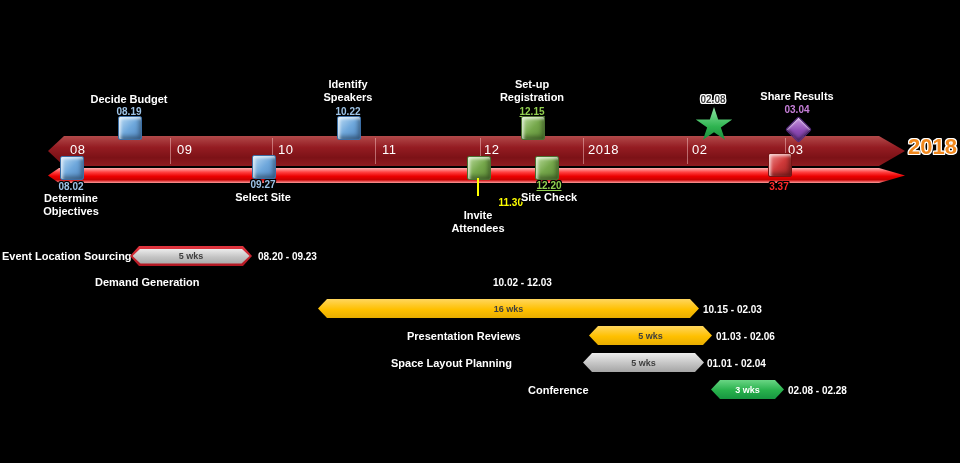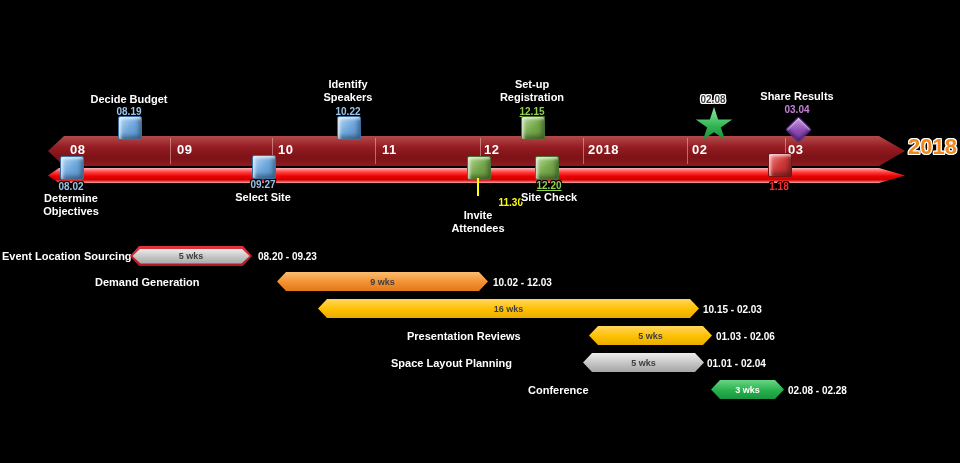--- a/index.html
+++ b/index.html
@@ -12,21 +12,21 @@
       1px 0 0 #fff,-1px 1px 0 #fff,0 1px 0 #fff,1px 1px 0 #fff;}
 
   
   .band-main{left:48px;top:136px;width:857px;height:30px;
     background:linear-gradient(180deg,#b24a4a 0%,#941c22 38%,#7d1217 72%,#8e1b20 100%);
     clip-path:polygon(16px 0,calc(100% - 26px) 0,100% 50%,calc(100% - 26px) 100%,16px 100%,0 50%);}
   .band-sub{left:48px;top:168px;width:857px;height:15px;
     background:linear-gradient(180deg,#ffb0b0 0%,#ff4040 28%,#ec0000 55%,#c90000 78%,#ff9d9d 100%);
     clip-path:polygon(11px 0,calc(100% - 26px) 0,100% 50%,calc(100% - 26px) 100%,11px 100%,0 50%);}
   .sep{position:absolute;top:2px;bottom:2px;width:1px;background:rgba(255,210,210,.45);}
-  .month{position:absolute;top:6px;color:#fff;font-size:13px;font-weight:700;letter-spacing:.5px;}
+  .month{position:absolute;top:6px;color:#fff;font-size:13px;font-weight:400;letter-spacing:.5px;}
   .year-badge{left:908px;top:134px;font-size:22px;font-weight:bold;color:#f0871c;}
 
   
   .ms-label{color:#fff;font-size:11px;font-weight:bold;text-align:center;line-height:13px;}
   .ms-label.green{color:#00b050;text-decoration:underline;}
   .ms-date{font-size:10px;font-weight:bold;text-align:center;}
   .c-blue{color:#9dc3e6;} .c-yellow{color:#ffff00;text-align:right;} .c-green{color:#92d050;text-decoration:underline;}
   .c-red{color:#ff2a2a;} .c-purple{color:#c77fd9;} .c-dark{color:#3a3a3a;}
 
   
@@ -116,33 +116,30 @@
   <div class="abs sq green" style="left:467px;top:156px"></div>
   <div class="abs conn" style="left:477px;top:178px;height:18px"></div>
   <div class="abs ms-date c-yellow ol" style="left:433px;top:197px;width:90px">11.30</div>
   <div class="abs ms-label ol" style="left:438px;top:209px;width:80px">Invite Attendees</div>
 
   <div class="abs sq green" style="left:535px;top:156px"></div>
   <div class="abs ms-date c-green ol" style="left:504px;top:180px;width:90px">12.20</div>
   <div class="abs ms-label ol" style="left:499px;top:191px;width:100px">Site Check</div>
 
   <div class="abs sq red" style="left:768px;top:153px"></div>
-  <div class="abs ms-date c-red ol" style="left:734px;top:181px;width:90px">1.18</div>
+  <div class="abs ms-date c-red ol" style="left:734px;top:181px;width:90px">3.37</div>
 
   <div class="abs task-label ol" style="left:2px;top:250px;width:128px">Event Location Sourcing</div>
   <div class="abs bar-outline" style="left:130px;top:246px;width:122px;height:20px">
     <div class="bar-inner"></div>
     <span class="dur" style="position:relative;font-size:9px;font-weight:bold;color:#3f3f3f">5 wks</span>
   </div>
   <div class="abs task-dates ol" style="left:258px;top:251px">08.20 - 09.23</div>
 
   <div class="abs task-label ol" style="left:95px;top:276px;width:180px">Demand Generation</div>
-  <div class="abs bar orange" style="left:277px;top:272px;width:211px;height:19px">
-    <span class="dur">9 wks</span>
-  </div>
   <div class="abs task-dates ol" style="left:493px;top:277px">10.02 - 12.03</div>
 
   <div class="abs bar gold" style="left:318px;top:299px;width:381px;height:19px">
     <span class="dur">16 wks</span>
   </div>
   <div class="abs task-dates ol" style="left:703px;top:304px">10.15 - 02.03</div>
 
   <div class="abs task-label ol" style="left:407px;top:330px;width:180px">Presentation Reviews</div>
   <div class="abs bar gold" style="left:589px;top:326px;width:123px;height:19px">
     <span class="dur">5 wks</span>

